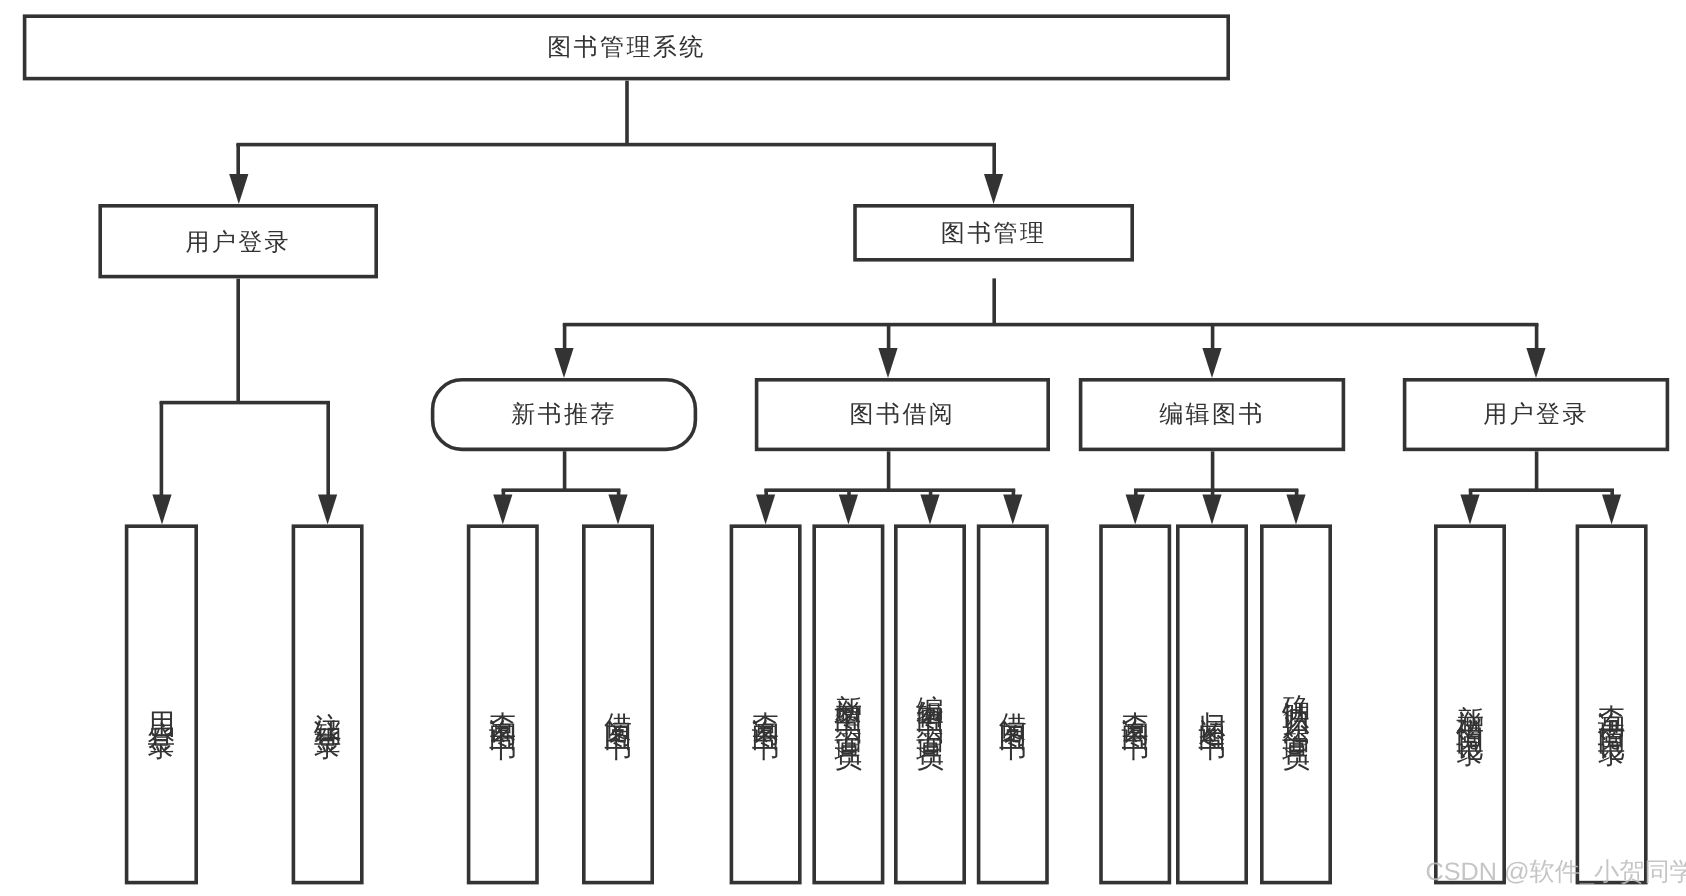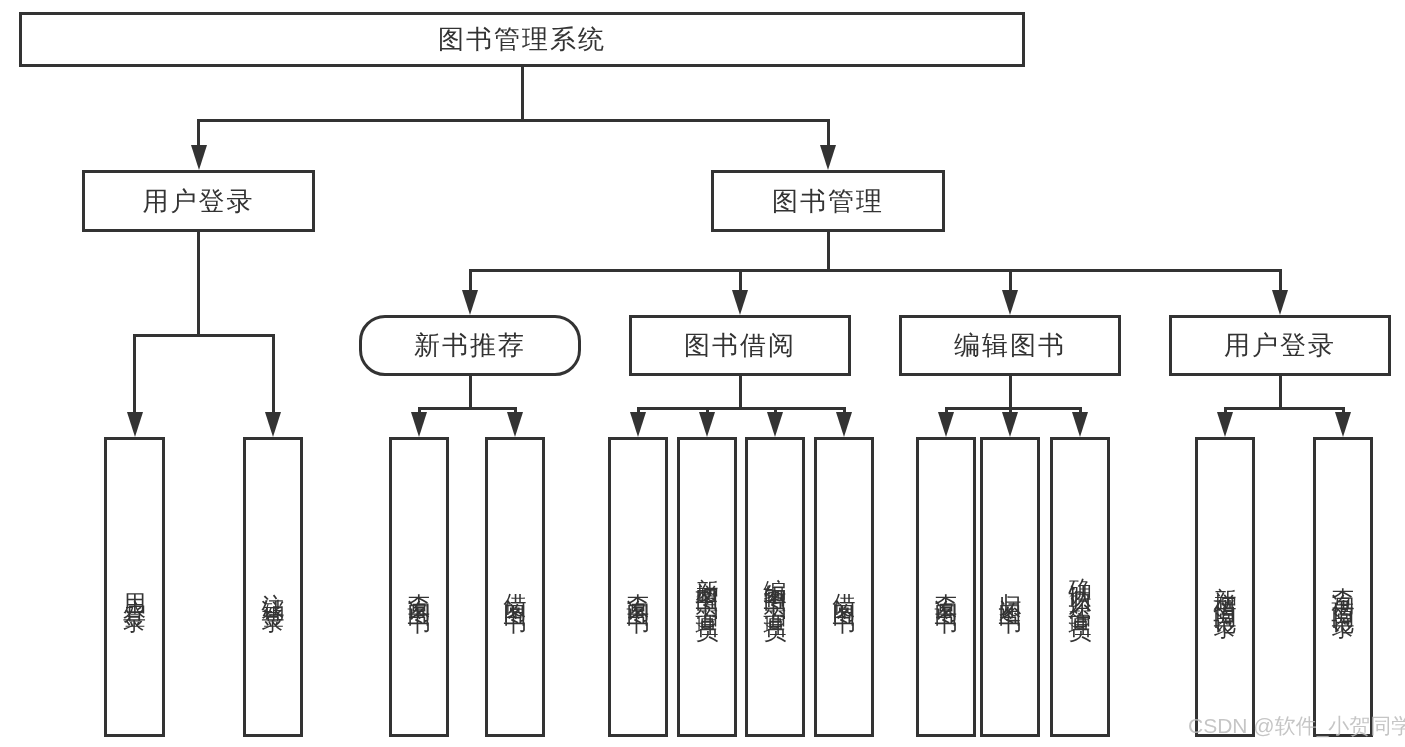--- a/index.html
+++ b/index.html
@@ -15,21 +15,21 @@
     position: absolute;
     box-sizing: border-box;
     border: 3px solid var(--line, #333333);
     background: #ffffff;
     display: flex;
     align-items: center;
     justify-content: center;
     color: var(--text, #333333);
     z-index: 2;
   }
-  .node.h { font-size: 26px; letter-spacing: 2px; white-space: nowrap; }
+  .node.h { font-size: 20px; letter-spacing: 2px; white-space: nowrap; }
   .node.v span {
     writing-mode: vertical-rl;
     text-orientation: mixed;
     font-size: 23px;
     letter-spacing: 6px;
     line-height: 1;
   }
   .cline {
     position: absolute;
     background: var(--line, #333333);
@@ -59,27 +59,27 @@
 <body>
 
 <div class="canvas">
   <div id="diagram">
       <div class="node h" style="left: 19px; top: 12px; width: 1006px; height: 55px;">
         <span>图书管理系统</span>
       </div>
       <div class="node h" style="left: 82px; top: 170px; width: 233px; height: 62px;">
         <span>用户登录</span>
       </div>
-      <div class="node h" style="left: 711px; top: 170px; width: 234px; height: 62px;">
+      <div class="node h" style="left: 711px; top: 170px; width: 234px; height: 48px;">
         <span>图书管理</span>
       </div>
       <div class="node h" style="left: 359px; top: 315px; width: 222px; height: 61px; border-radius: 26px;">
         <span>新书推荐</span>
       </div>
-      <div class="node h" style="left: 629px; top: 315px; width: 222px; height: 61px;">
+      <div class="node h" style="left: 629px; top: 315px; width: 246px; height: 61px;">
         <span>图书借阅</span>
       </div>
       <div class="node h" style="left: 899px; top: 315px; width: 222px; height: 61px;">
         <span>编辑图书</span>
       </div>
       <div class="node h" style="left: 1169px; top: 315px; width: 222px; height: 61px;">
         <span>用户登录</span>
       </div>
       <div class="node v" style="left: 104px; top: 437px; width: 61px; height: 300px;">
         <span>用户登录</span>

